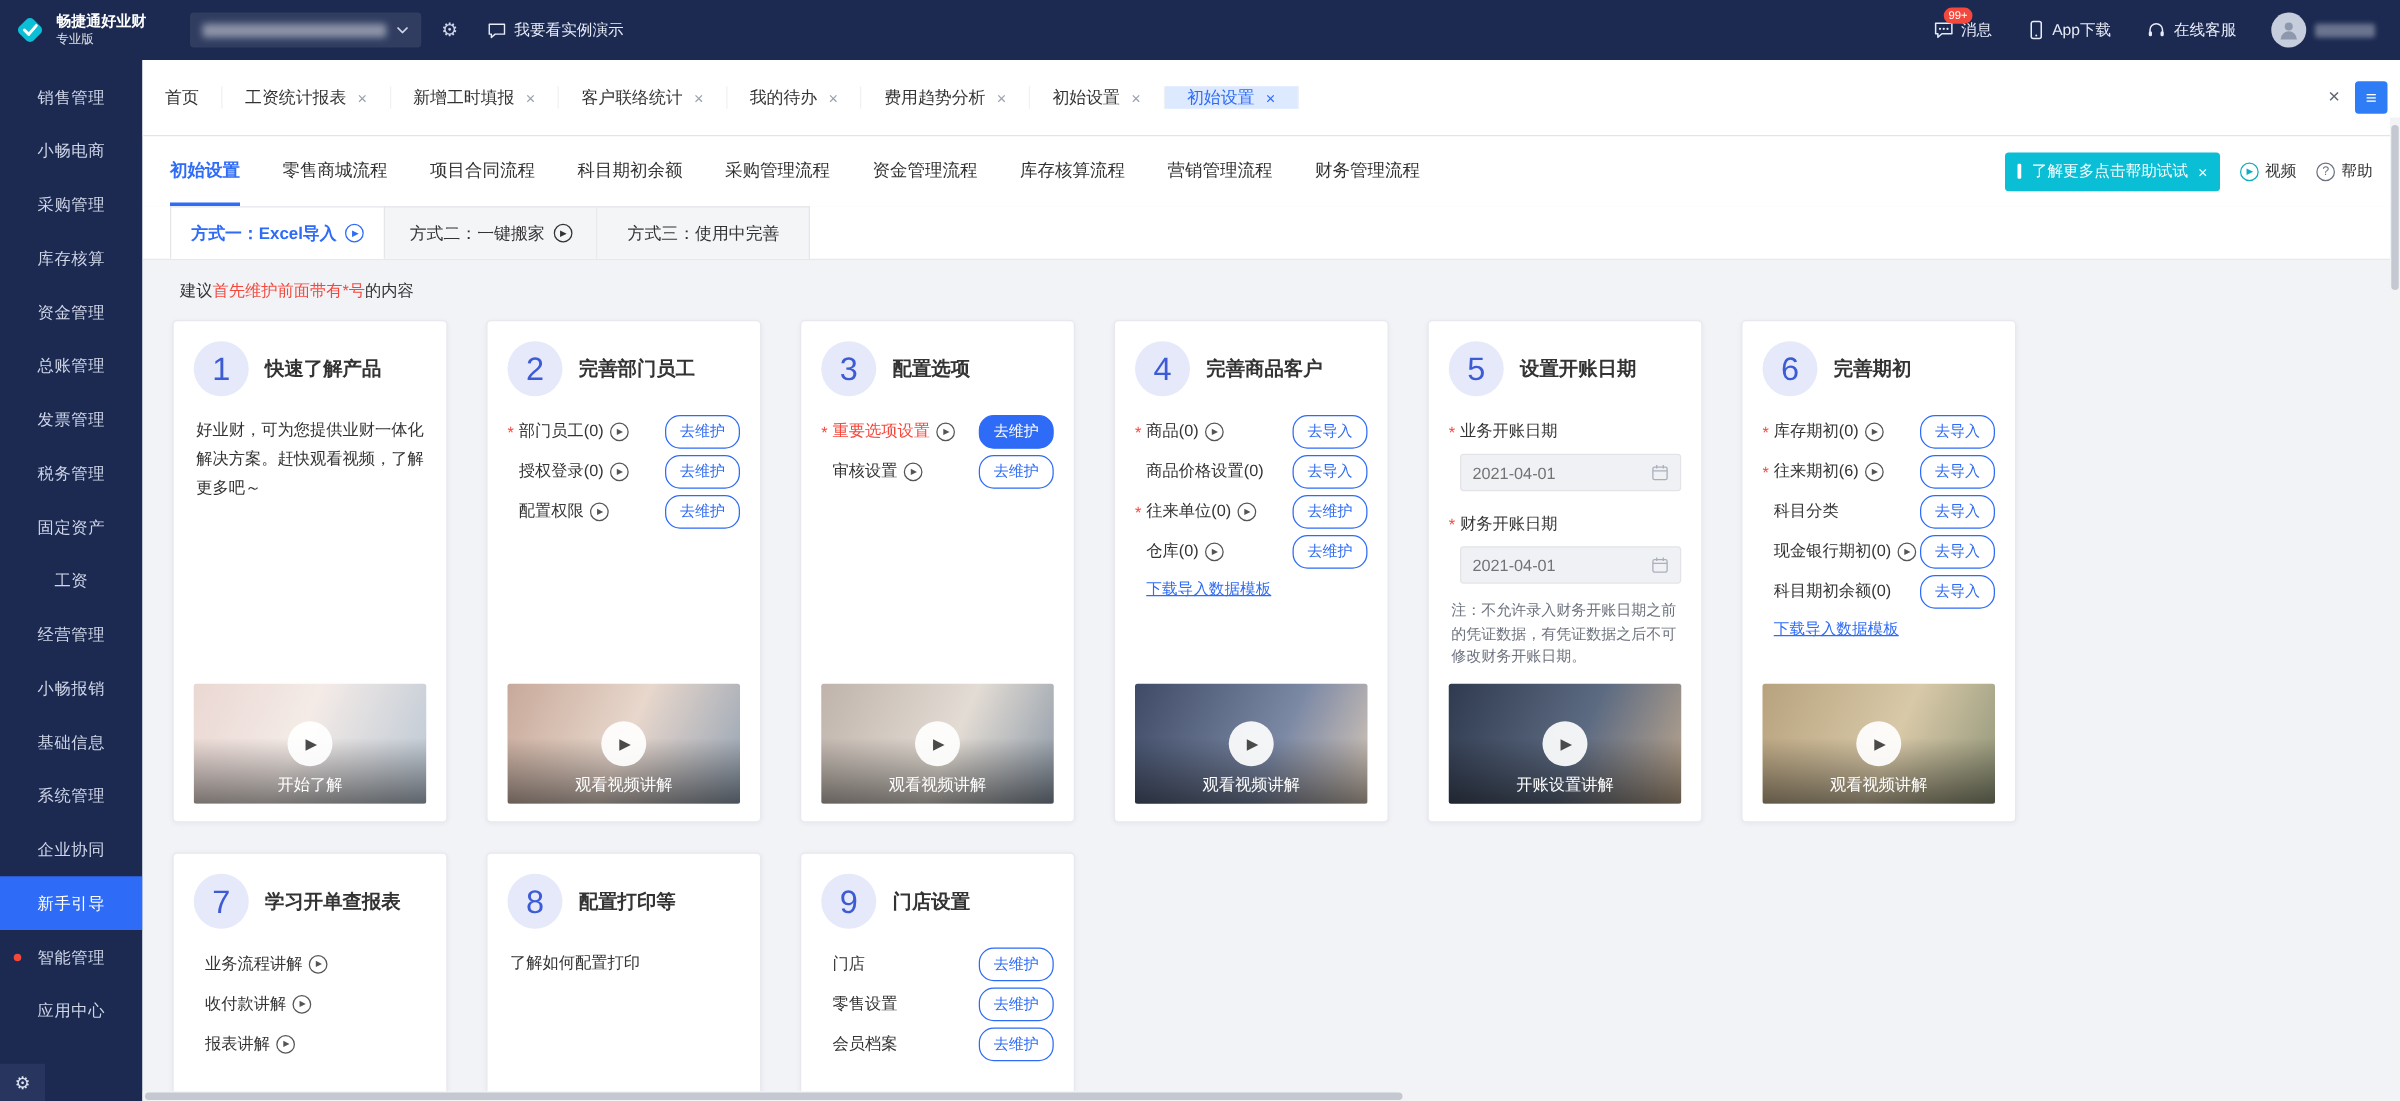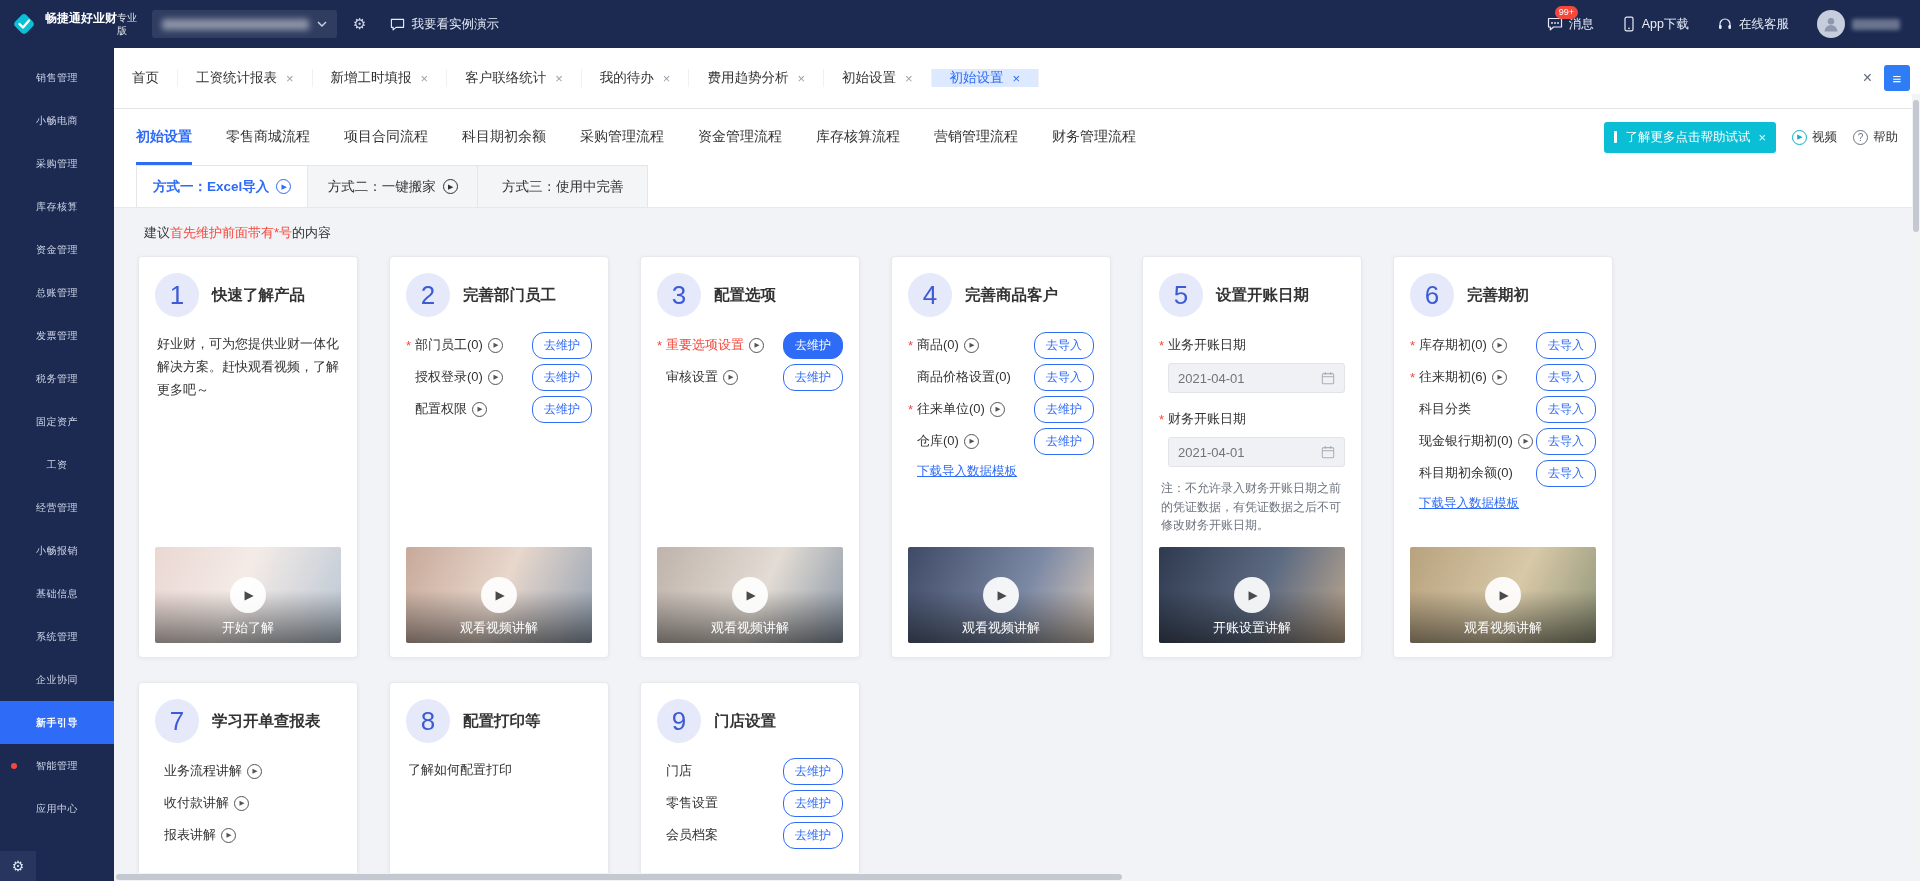--- a/index.html
+++ b/index.html
@@ -4,38 +4,38 @@
 <style>
   *{margin:0;padding:0;box-sizing:border-box;}
   html,body{width:1920px;height:881px;overflow:hidden;}
   body{font-family:"Liberation Sans","DejaVu Sans",sans-serif;color:#333;background:#eef1f5;font-size:13px;}
   .app{display:grid;grid-template-columns:114px 1fr;grid-template-rows:48px 1fr;width:1920px;height:881px;}
 
   
   .topbar{grid-column:1/3;background:#1c2a52;color:#fff;display:flex;align-items:center;padding-right:20px;}
   .logo{display:flex;align-items:center;gap:7px;padding:0 10px;width:148px;flex:none;}
   .logo-icon{width:28px;height:28px;flex:none;display:flex;}
-  .logo-text{display:flex;flex-direction:row;line-height:1.3;}
+  .logo-text{display:flex;flex-direction:column;line-height:1.3;}
   .logo-title{font-size:12px;font-weight:bold;white-space:nowrap;}
   .logo-sub{font-size:10px;opacity:.85;}
   .org-select{width:185px;height:28px;margin-left:4px;background:rgba(255,255,255,.09);border-radius:3px;display:flex;align-items:center;gap:8px;padding:0 10px;cursor:pointer;}
   .blur-chip{flex:1;height:11px;border-radius:2px;background:rgba(255,255,255,.45);filter:blur(3px);}
   .top-gear{margin-left:16px;font-size:15px;color:#cfd6e8;cursor:pointer;}
   .demo{display:flex;align-items:center;gap:6px;margin-left:24px;font-size:12.5px;color:#e7ecf7;cursor:pointer;font-family:Liberation Mono, monospace;}
   .top-right{margin-left:auto;display:flex;align-items:center;gap:28px;}
   .top-item{display:flex;align-items:center;gap:6px;font-size:12.5px;color:#e7ecf7;cursor:pointer;position:relative;}
   .badge{position:absolute;top:-10px;left:8px;background:#f5483d;color:#fff;font-size:9px;line-height:1;padding:2px 4px;border-radius:7px;}
   .user{display:flex;align-items:center;gap:7px;cursor:pointer;}
   .avatar{width:28px;height:28px;border-radius:50%;background:#c6cddc;display:flex;align-items:center;justify-content:center;overflow:hidden;flex:none;}
   .blur-name{width:48px;height:11px;background:rgba(255,255,255,.35);filter:blur(2px);border-radius:2px;}
 
   
   .sidebar{background:#1c2a52;position:relative;display:flex;flex-direction:column;padding-top:8px;}
-  .side-item{height:43px;display:flex;align-items:center;justify-content:center;color:#cfd6e8;font-size:10px;cursor:pointer;position:relative;letter-spacing:.5px;white-space:nowrap;}
-  .side-item.active{background:#2e6bf6;color:#fff;font-weight:bold;}
+  .side-item{height:43px;display:flex;align-items:center;justify-content:center;color:#cfd6e8;font-size:13px;cursor:pointer;position:relative;letter-spacing:.5px;white-space:nowrap;}
+  .side-item.active{background:#2e6bf6;color:#fff;}
   .side-item .dot{position:absolute;left:11px;top:50%;margin-top:-3px;width:6px;height:6px;border-radius:50%;background:#f5483d;}
   .side-gear{position:absolute;left:0;bottom:0;width:36px;height:30px;background:#27355f;color:#dfe5f2;display:flex;align-items:center;justify-content:center;font-size:14px;cursor:pointer;}
 
   
   .workspace{position:relative;display:flex;flex-direction:column;overflow:hidden;background:#eef1f5;}
   .tabstrip{height:61px;background:#fff;border-bottom:1px solid #e2e4e8;display:flex;align-items:center;padding-right:10px;flex:none;}
   .wtab{display:flex;align-items:center;gap:9px;padding:0 18px;font-size:13.5px;color:#333;cursor:pointer;border-right:1px solid #f0f1f3;white-space:nowrap;}
   .wtab .tclose{color:#98a0ad;font-size:13px;}
   .wtab.active{background:#dce9ff;color:#2e6bf6;}
   .wtab.active .tclose{color:#2e6bf6;}

